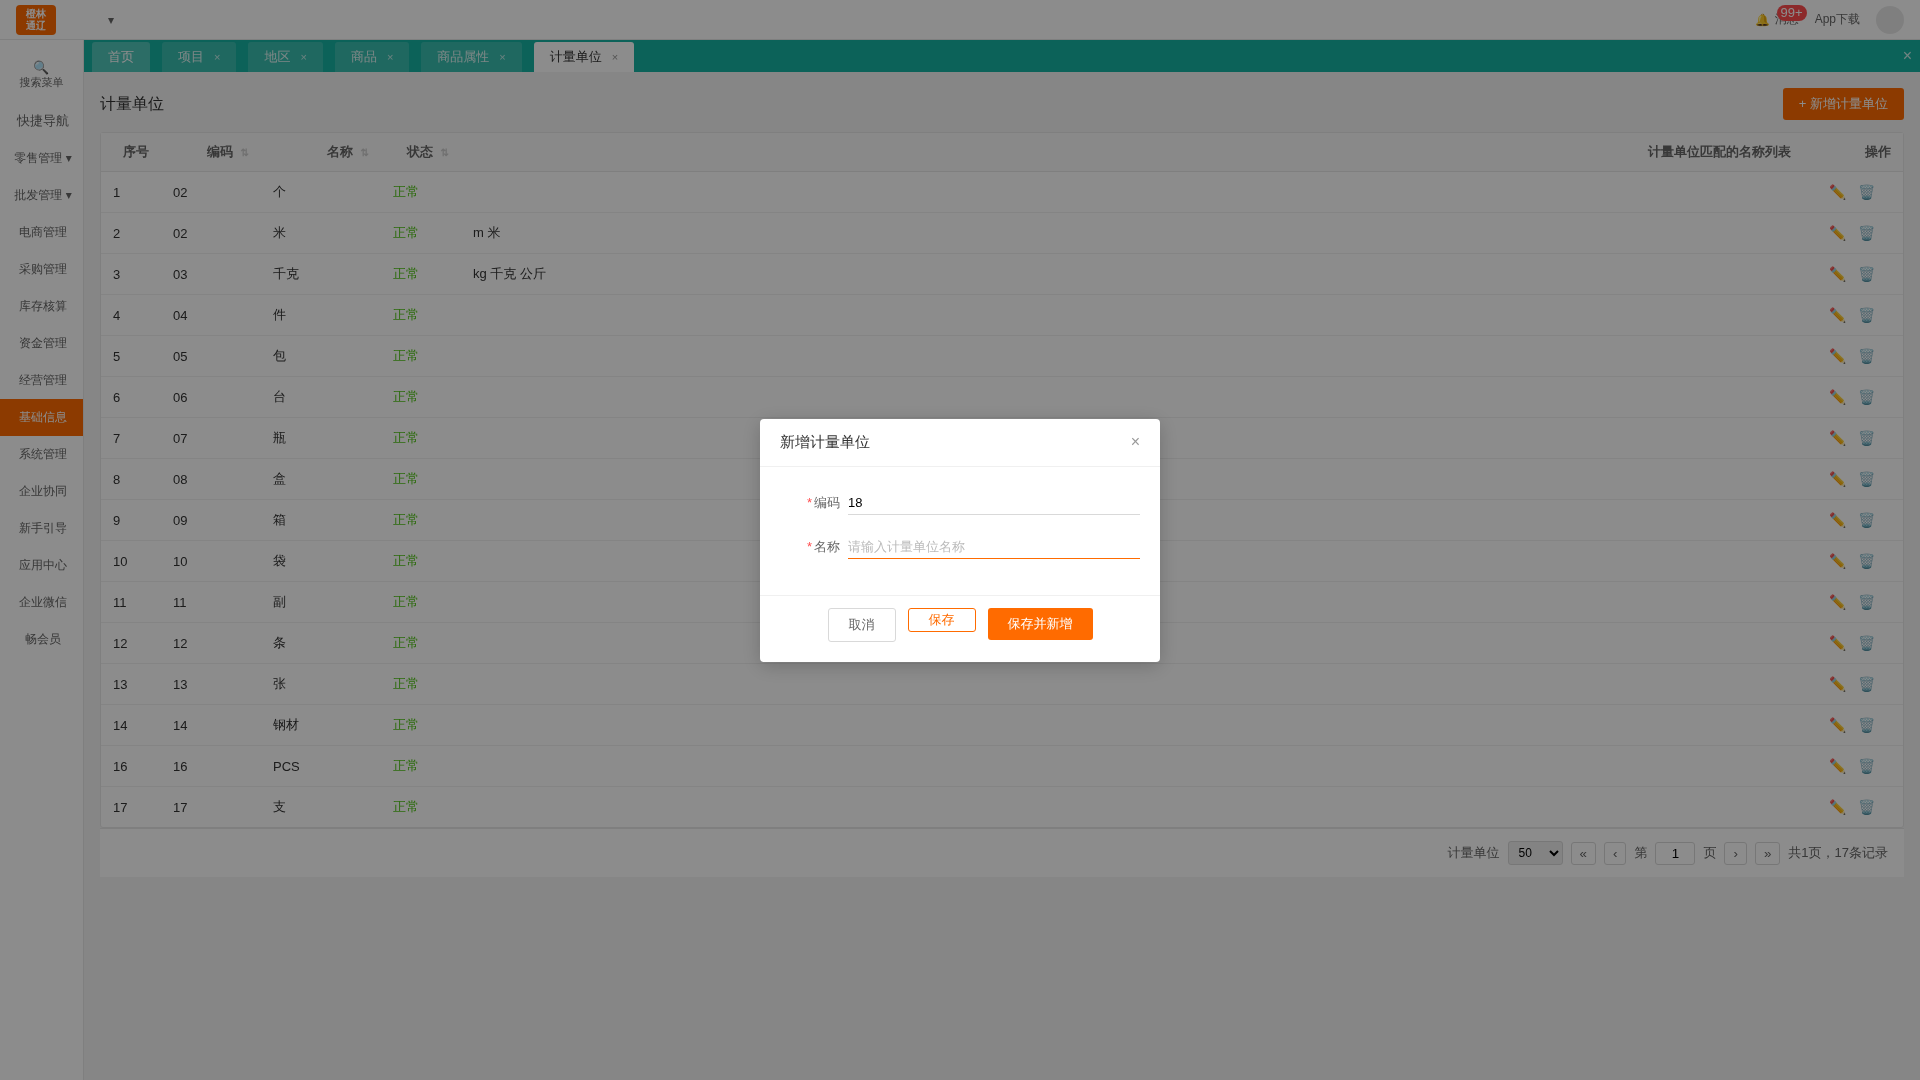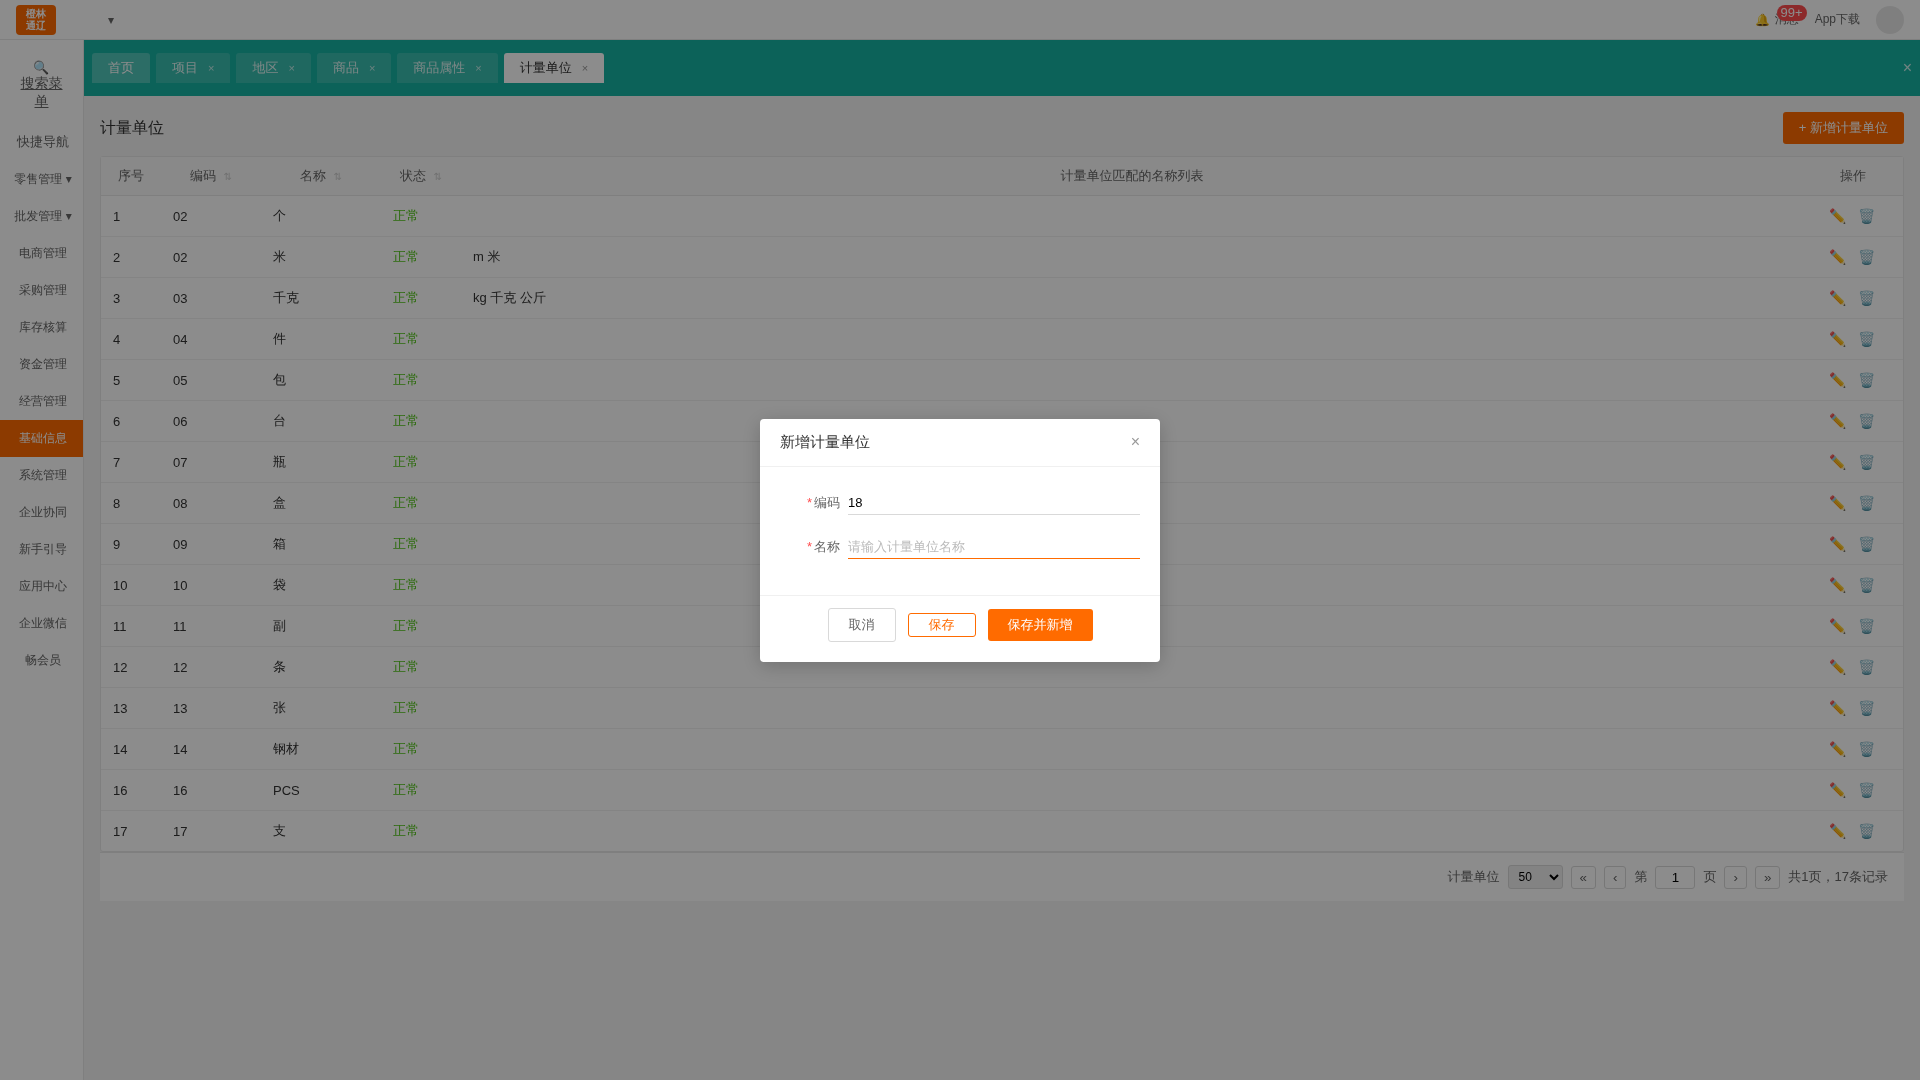--- a/index.html
+++ b/index.html
@@ -26,40 +26,40 @@
     .sidebar { width: 84px; background: #fff; border-right: 1px solid #e8e8e8; display: flex; flex-direction: column; padding-top: 8px; flex-shrink: 0; }
     .sidebar-item { display: flex; align-items: center; justify-content: center; padding: 10px 8px; cursor: pointer; color: #666; font-size: 12px; text-align: center; border-left: 3px solid transparent; }
     .sidebar-item.active { background: #ff6b00; color: white; border-left-color: #ff6b00; }
     .sidebar-item-search { display: flex; align-items: center; justify-content: center; padding: 8px; cursor: pointer; }
     .sidebar-search-btn { background: none; border: none; cursor: pointer; color: #666; font-size: 13px; padding: 4px 8px; width: 100%; text-align: center; }
 
     
     .content-area { flex: 1; display: flex; flex-direction: column; overflow: hidden; }
 
     
-    .tab-bar { height: 56px; background: #17b3a3; display: flex; align-items: center; padding: 0 8px; gap: 6px; flex-shrink: 0; position: relative; }
+    .tab-bar { height: 32px; background: #17b3a3; display: flex; align-items: flex-end; padding: 0 8px; gap: 12px; flex-shrink: 0; position: relative; }
     .tab-item { display: flex; align-items: center; gap: 6px; padding: 6px 16px; border-radius: 3px 3px 0 0; cursor: pointer; font-size: 13px; color: rgba(255,255,255,0.85); background: rgba(255,255,255,0.15); }
     .tab-item.active { background: #fff; color: #333; }
     .tab-item.home { background: rgba(255,255,255,0.25); color: white; }
     .tab-close { font-size: 11px; color: rgba(255,255,255,0.7); margin-left: 4px; cursor: pointer; }
     .tab-item.active .tab-close { color: #999; }
     .tab-bar-close { position: absolute; right: 8px; top: 50%; transform: translateY(-50%); color: rgba(255,255,255,0.8); cursor: pointer; font-size: 16px; }
 
     
     .page-content { flex: 1; overflow: auto; padding: 16px; background: #f5f5f5; }
 
     
     .page-header { display: flex; justify-content: space-between; align-items: center; margin-bottom: 12px; }
     .page-title { font-size: 16px; font-weight: 500; color: #333; }
     .add-btn { background: #ff6b00; color: white; border: none; padding: 7px 16px; border-radius: 3px; cursor: pointer; font-size: 13px; }
 
     
     .table-wrapper { background: white; border: 1px solid #e8e8e8; border-radius: 3px; }
     .data-table { width: 100%; border-collapse: collapse; }
-    .data-table th { background: #fafafa; padding: 10px 12px; text-align: center; font-weight: 400; color: #666; font-size: 13px; border-bottom: 1px solid #e8e8e8; white-space: nowrap; }
+    .data-table th { background: #fafafa; padding: 10px 12px; text-align: right; font-weight: 700; color: #666; font-size: 13px; border-bottom: 1px solid #e8e8e8; white-space: nowrap; }
     .data-table td { padding: 10px 12px; border-bottom: 1px solid #f0f0f0; color: #333; font-size: 13px; }
     .data-table tr:last-child td { border-bottom: none; }
     .sort-icon { color: #ccc; font-size: 10px; margin-left: 4px; }
     .status-normal { color: #52c41a; }
     .action-btn { background: none; border: none; cursor: pointer; color: #999; font-size: 14px; padding: 2px 4px; }
 
     
     .pagination-bar { display: flex; align-items: center; justify-content: flex-end; padding: 12px 16px; gap: 8px; background: white; border-top: 1px solid #e8e8e8; font-size: 13px; color: #666; }
     .page-size-select { border: 1px solid #d9d9d9; border-radius: 3px; padding: 3px 6px; font-size: 12px; }
     .page-btn { border: 1px solid #d9d9d9; background: white; padding: 3px 8px; border-radius: 3px; cursor: pointer; color: #666; }
@@ -71,21 +71,21 @@
     .modal-header { display: flex; align-items: center; justify-content: space-between; padding: 14px 20px; border-bottom: 1px solid #f0f0f0; }
     .modal-title { font-size: 15px; font-weight: 500; color: #333; }
     .modal-close { background: none; border: none; cursor: pointer; color: #999; font-size: 16px; line-height: 1; }
     .modal-body { padding: 24px 20px 16px; }
     .form-item { display: flex; align-items: center; margin-bottom: 20px; }
     .form-label { width: 60px; text-align: right; color: #666; font-size: 13px; margin-right: 8px; flex-shrink: 0; }
     .form-label.required::before { content: '*'; color: #ff4d4f; margin-right: 2px; }
     .form-input { flex: 1; border: none; border-bottom: 1px solid #d9d9d9; padding: 4px 0; font-size: 13px; outline: none; }
     .form-input.active-border { border-bottom-color: #ff6b00; }
     .form-input::placeholder { color: #bbb; }
-    .modal-footer { display: flex; align-items: center; justify-content: center; padding: 12px 20px 20px; gap: 12px; border-top: 1px solid #f0f0f0; }
+    .modal-footer { display: flex; align-items: flex-start; justify-content: center; padding: 12px 20px 20px; gap: 12px; border-top: 1px solid #f0f0f0; }
     .btn-cancel { border: 1px solid #d9d9d9; background: white; color: #666; padding: 7px 20px; border-radius: 3px; cursor: pointer; font-size: 13px; }
     .btn-save { border: 1px solid #ff6b00; background: white; color: #ff6b00; padding: 2px 20px; border-radius: 3px; cursor: pointer; font-size: 13px; }
     .btn-save-add { background: #ff6b00; color: white; border: none; padding: 7px 20px; border-radius: 3px; cursor: pointer; font-size: 13px; }
 
     .col-seq { width: 60px; }
     .col-code { width: 100px; }
     .col-name { width: 120px; }
     .col-status { width: 80px; }
     .col-match { }
     .col-action { width: 100px; text-align: center; }
@@ -118,21 +118,21 @@
       <div class="avatar"></div>
     </div>
   </div>
 
   <div class="main-body">
 
     <div class="sidebar">
       <div class="sidebar-item-search">
         <button class="sidebar-search-btn">
           <span>🔍</span>
-          <div style="font-size:14px;color:#666;text-decoration:underline;">搜索菜单</div>
+          <div style="font-size:11px;color:#666;">搜索菜单</div>
         </button>
       </div>
       <div class="sidebar-item">
         <span style="font-size:13px;">快捷导航</span>
       </div>
       <div class="sidebar-item">
         <span>零售管理 ▾</span>
       </div>
       <div class="sidebar-item">
         <span>批发管理 ▾</span>

